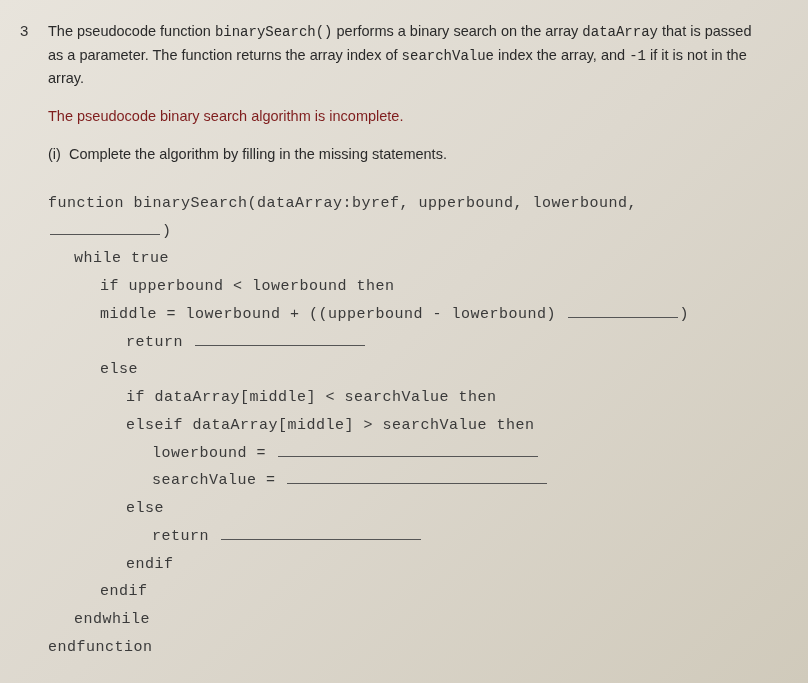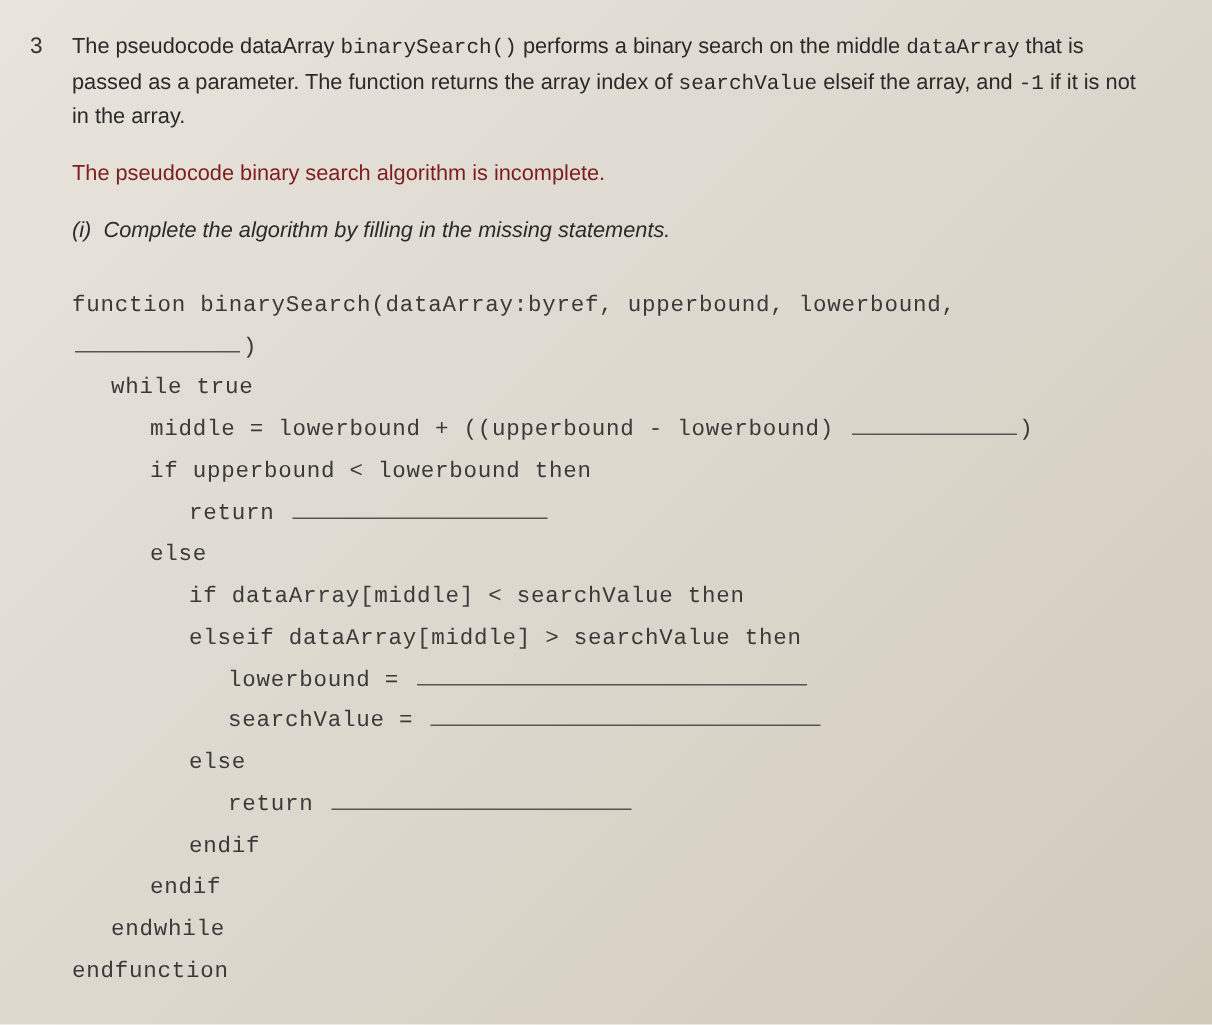--- a/index.html
+++ b/index.html
@@ -42,21 +42,20 @@
     }
     .stmt {
       font-size: 14.5px;
       margin-bottom: 22px;
       color: #7f1d1d;
     }
     .sub {
       font-size: 14.5px;
       margin-bottom: 20px;
       color: #2a2a2a;
-      font-style: italic;
     }
     .code-block {
       font-family: 'Courier New', Courier, monospace;
       font-size: 15px;
       line-height: 1.85;
       color: #3a3a3a;
       letter-spacing: 0.5px;
       margin-top: 28px;
     }
     .code-line {
@@ -79,35 +78,35 @@
     .ind4 { padding-left: 104px; }
   </style>
 </head>
 <body>
 
 <div class="page">
   <div class="question-number">3</div>
   <div class="content">
 
     <p class="intro">
-      <span>The pseudocode dataArray </span><span class="mono">binarySearch()</span><span> performs a binary search on the middle </span><span class="mono">dataArray</span><span> that is passed as a parameter. The function returns the array index of </span><span class="mono">searchValue</span><span> elseif the array, and </span><span class="mono">-1</span><span> if it is not in the array.</span>
+      <span>The pseudocode function </span><span class="mono">binarySearch()</span><span> performs a binary search on the array </span><span class="mono">dataArray</span><span> that is passed as a parameter. The function returns the array index of </span><span class="mono">searchValue</span><span> index the array, and </span><span class="mono">-1</span><span> if it is not in the array.</span>
     </p>
 
     <p class="stmt">The pseudocode binary search algorithm is incomplete.</p>
 
     <p class="sub">
       <span>(i)</span>&nbsp;&nbsp;<span>Complete the algorithm by filling in the missing statements.</span>
     </p>
 
     <div class="code-block">
       <div class="code-line">function binarySearch(dataArray:byref, upperbound, lowerbound,</div>
       <div class="code-line"><span class="blank blank-short"></span><span>)</span></div>
       <div class="code-line ind1">while true</div>
+      <div class="code-line ind2">if upperbound &lt; lowerbound then</div>
       <div class="code-line ind2"><span>middle = lowerbound + ((upperbound - lowerbound) </span><span class="blank blank-short"></span><span>)</span></div>
-      <div class="code-line ind2">if upperbound &lt; lowerbound then</div>
       <div class="code-line ind3"><span>return </span><span class="blank blank-med"></span></div>
       <div class="code-line ind2">else</div>
       <div class="code-line ind3">if dataArray[middle] &lt; searchValue then</div>
       <div class="code-line ind3">elseif dataArray[middle] &gt; searchValue then</div>
       <div class="code-line ind4"><span>lowerbound = </span><span class="blank blank-xlong"></span></div>
       <div class="code-line ind4"><span>searchValue = </span><span class="blank blank-xlong"></span></div>
       <div class="code-line ind3">else</div>
       <div class="code-line ind4"><span>return </span><span class="blank blank-long"></span></div>
       <div class="code-line ind3">endif</div>
       <div class="code-line ind2">endif</div>

